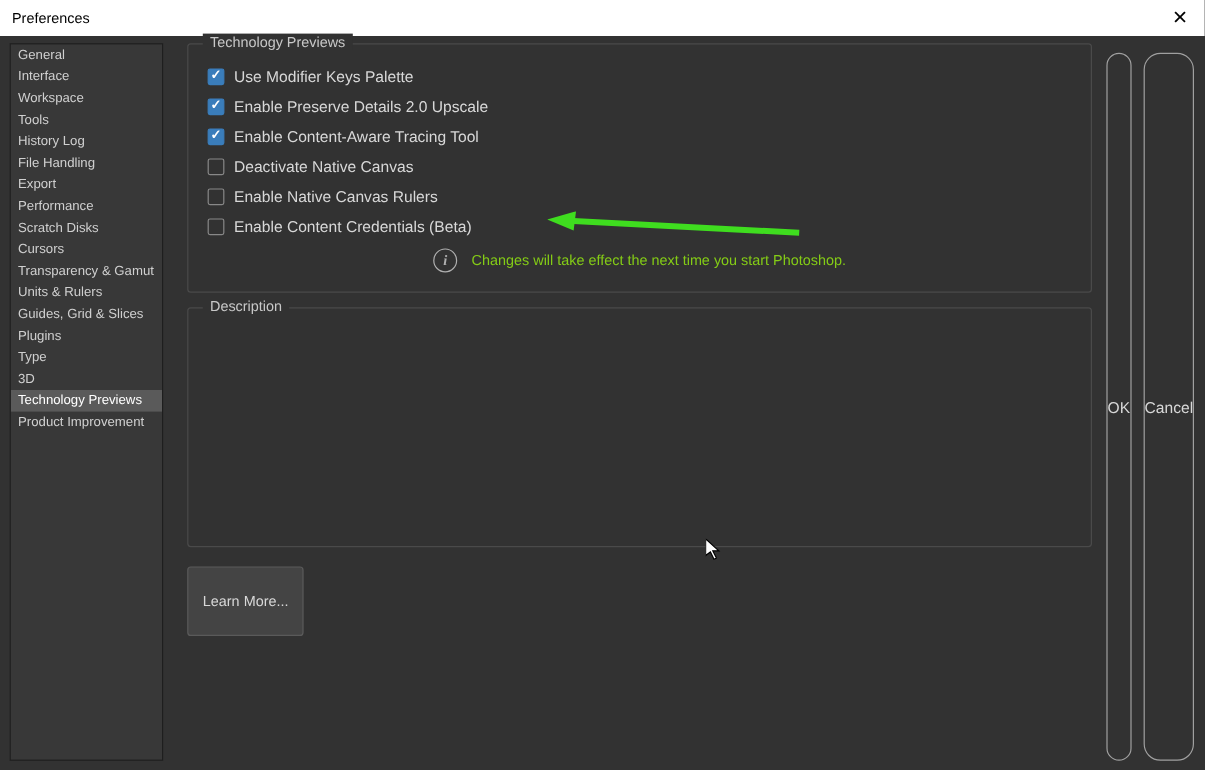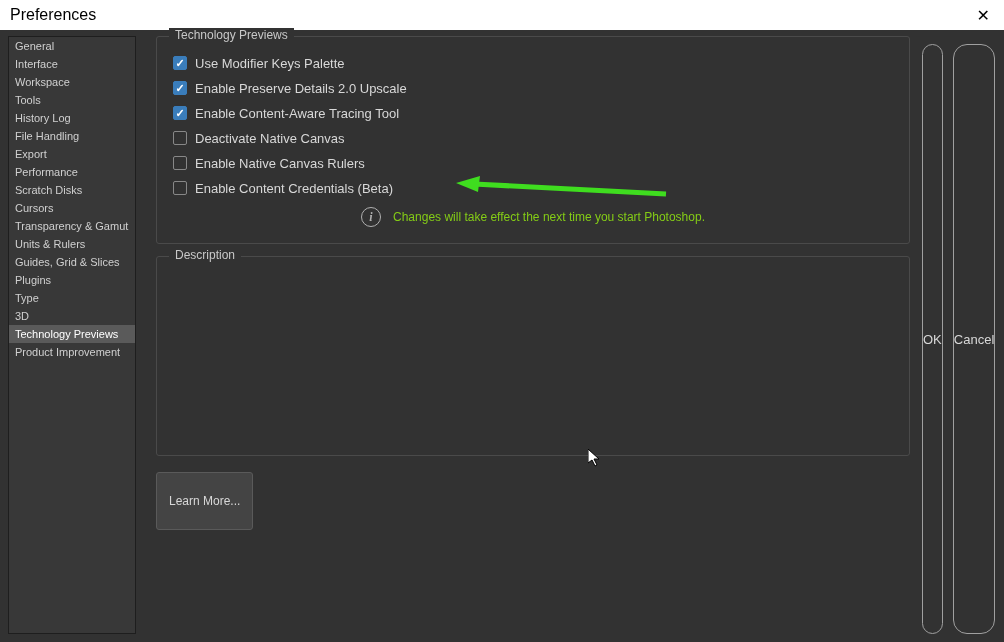--- a/index.html
+++ b/index.html
@@ -17,21 +17,21 @@
     }
     .titlebar {
       background: #ffffff;
       height: 30px;
       display: flex;
       align-items: center;
       padding: 0 10px;
       justify-content: space-between;
     }
     .titlebar-title {
-      font-size: 16px;
+      font-size: 12px;
       color: #000;
     }
     .close-x {
       font-size: 16px;
       color: #000;
       cursor: pointer;
       padding: 0 4px;
     }
     .main-area {
       display: flex;
@@ -72,20 +72,21 @@
       position: absolute;
       top: -9px;
       left: 12px;
       background: #323232;
       padding: 0 6px;
       font-size: 12px;
       color: #c8c8c8;
     }
     .checkbox-row {
       display: flex;
+      align-items: center;
       gap: 8px;
       padding: 5px 0;
     }
     .checkbox {
       width: 14px;
       height: 14px;
       border: 1px solid #888;
       border-radius: 2px;
       display: flex;
       align-items: center;

